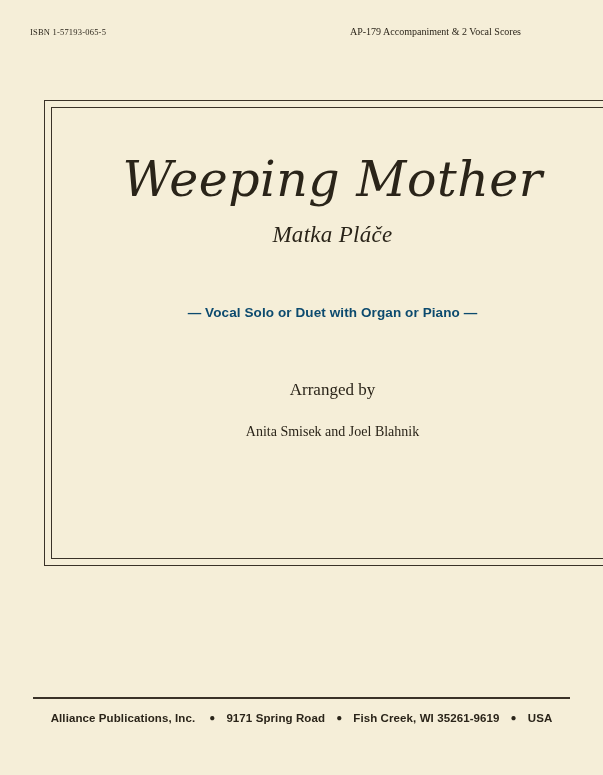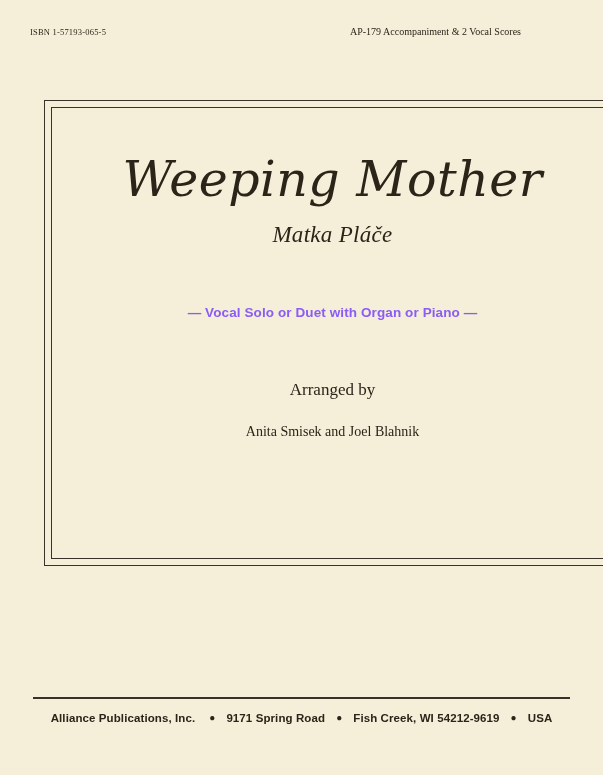--- a/index.html
+++ b/index.html
@@ -92,21 +92,21 @@
     color: #2a2419;
     white-space: nowrap;
   }
   .instrumentation {
     font-family: "Liberation Sans", sans-serif;
     font-weight: bold;
     font-size: 13.5px;
     margin-top: 57px;
     letter-spacing: 0.1px;
     white-space: nowrap;
-    color: #8b5cf6;
+    color: #0c4a6e;
   }
   .arranged-label {
     font-size: 17px;
     margin-top: 60px;
     color: #2a2419;
     white-space: nowrap;
   }
   .arrangers {
     font-size: 14px;
     margin-top: 24px;
@@ -171,18 +171,18 @@
     </div>
   </div>
 
   <div class="footer-rule"></div>
 
   <div class="footer">
     <span class="pub">Alliance Publications, Inc.</span>
     <span class="sep">●</span>
     <span>9171 Spring Road</span>
     <span class="sep">●</span>
-    <span>Fish Creek, WI 54212-9619</span>
+    <span>Fish Creek, WI 35261-9619</span>
     <span class="sep">●</span>
     <span>USA</span>
   </div>
 
 </div>
 
 </body></html>

